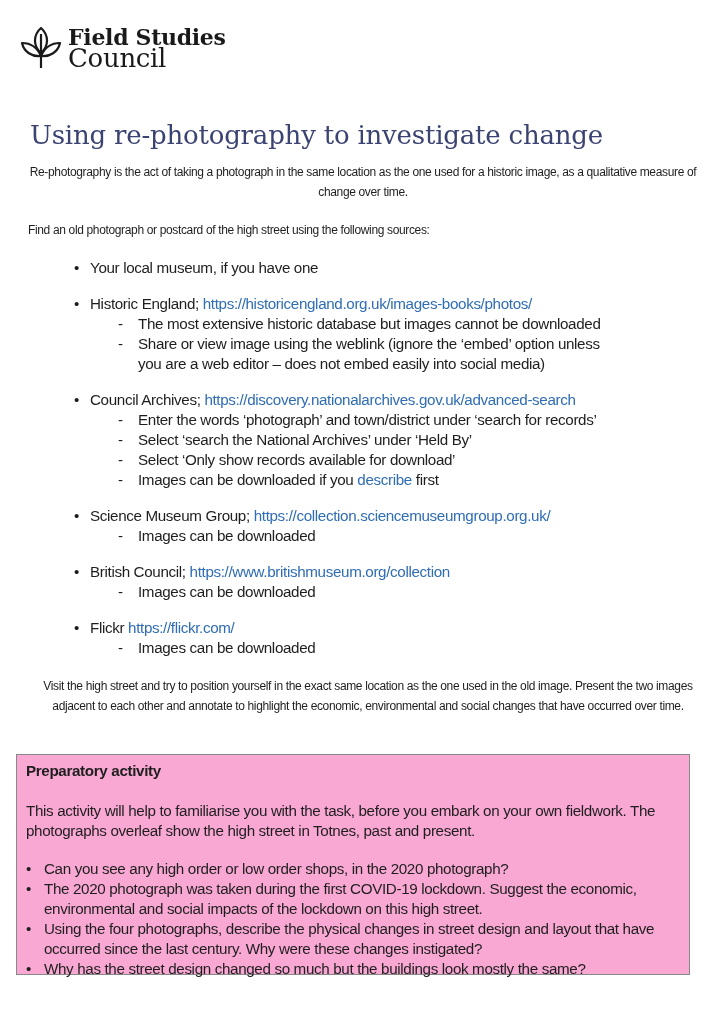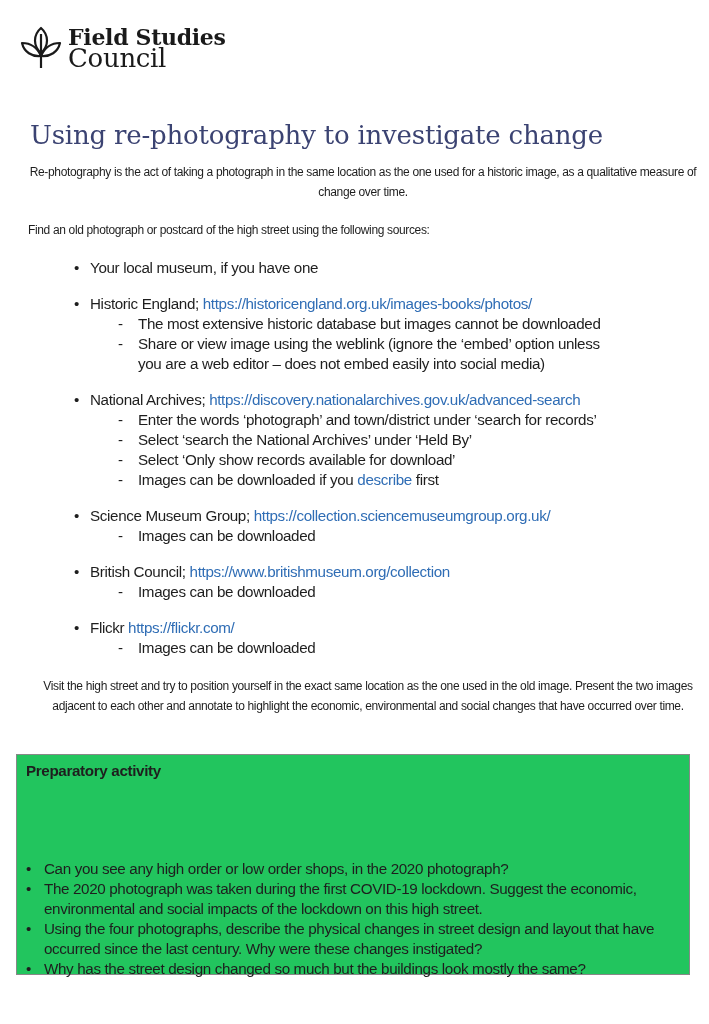--- a/index.html
+++ b/index.html
@@ -14,21 +14,21 @@
   .intro { top:162px; width:670px; }
   .find { top:220px; }
   .src { position:absolute; left:74px; font-size:15.2px; line-height:20px; letter-spacing:-0.35px; }
   .src .bullet { position:absolute; left:0; }
   .src .txt { position:absolute; left:16px; white-space:nowrap; }
   .sub { position:absolute; left:118px; font-size:15.2px; line-height:20px; letter-spacing:-0.35px; white-space:nowrap; }
   .sub .dash { position:absolute; left:0; }
   .sub .txt { position:absolute; left:20px; }
   a { color:#2f6db5; text-decoration-color:#9db8dc; }
   .visit { top:676px; width:680px; }
-  .box { position:absolute; left:16px; top:754px; width:674px; height:221px; background:#22c55e; border:1.5px solid #888; box-sizing:border-box; }
+  .box { position:absolute; left:16px; top:754px; width:674px; height:221px; background:#f9a8d4; border:1.5px solid #888; box-sizing:border-box; }
   .box-title { position:absolute; left:9px; top:7px; font-weight:bold; font-size:15.2px; letter-spacing:-0.35px; }
   .box-p { position:absolute; left:9px; top:46px; width:660px; font-size:15.2px; line-height:20px; letter-spacing:-0.35px; }
   .q { position:absolute; left:9px; font-size:15.2px; line-height:20px; letter-spacing:-0.35px; width:660px; }
   .q .bullet { position:absolute; left:0; }
   .q .txt { position:absolute; left:18px; width:640px; }
 </style>
 </head>
 <body>
 
 <div class="logo">
@@ -68,21 +68,21 @@
 <div class="sub" style="top:334px">
     <span class="dash">-</span>
     <span class="txt">Share or view image using the weblink (ignore the ‘embed’ option unless</span>
   </div>
 <div class="sub" style="top:354px">
     <span class="txt">you are a web editor – does not embed easily into social media)</span>
   </div>
 
 <div class="src" style="top:390px">
   <span class="bullet">•</span>
-  <span class="txt"><span>National Archives; </span><a>https://discovery.nationalarchives.gov.uk/advanced-search</a></span>
+  <span class="txt"><span>Council Archives; </span><a>https://discovery.nationalarchives.gov.uk/advanced-search</a></span>
 </div>
 <div class="sub" style="top:410px">
     <span class="dash">-</span>
     <span class="txt">Enter the words  ‘photograph’ and town/district under ‘search for records’</span>
   </div>
 <div class="sub" style="top:430px">
     <span class="dash">-</span>
     <span class="txt">Select ‘search the National Archives’ under ‘Held By’</span>
   </div>
 <div class="sub" style="top:450px">
@@ -118,20 +118,21 @@
 </div>
 <div class="sub" style="top:638px">
     <span class="dash">-</span>
     <span class="txt">Images can be downloaded</span>
   </div>
 
 <div class="p visit">Visit the high street and try to position yourself in the exact same location as the one used in the old image. Present the two images adjacent to each other and annotate to highlight the economic, environmental and social changes that have occurred over time.</div>
 
 <div class="box">
   <div class="box-title">Preparatory activity</div>
+  <div class="box-p">This activity will help to familiarise you with the task, before you embark on your own fieldwork. The photographs overleaf show the high street in Totnes, past and present.</div>
   <div class="q" style="top:104px">
       <span class="bullet">•</span>
       <span class="txt">Can you see any high order or low order shops, in the 2020 photograph?</span>
     </div>
   <div class="q" style="top:124px">
       <span class="bullet">•</span>
       <span class="txt">The 2020 photograph was taken during the first COVID-19 lockdown. Suggest the economic, environmental and social impacts of the lockdown on this high street.</span>
     </div>
   <div class="q" style="top:164px">
       <span class="bullet">•</span>

